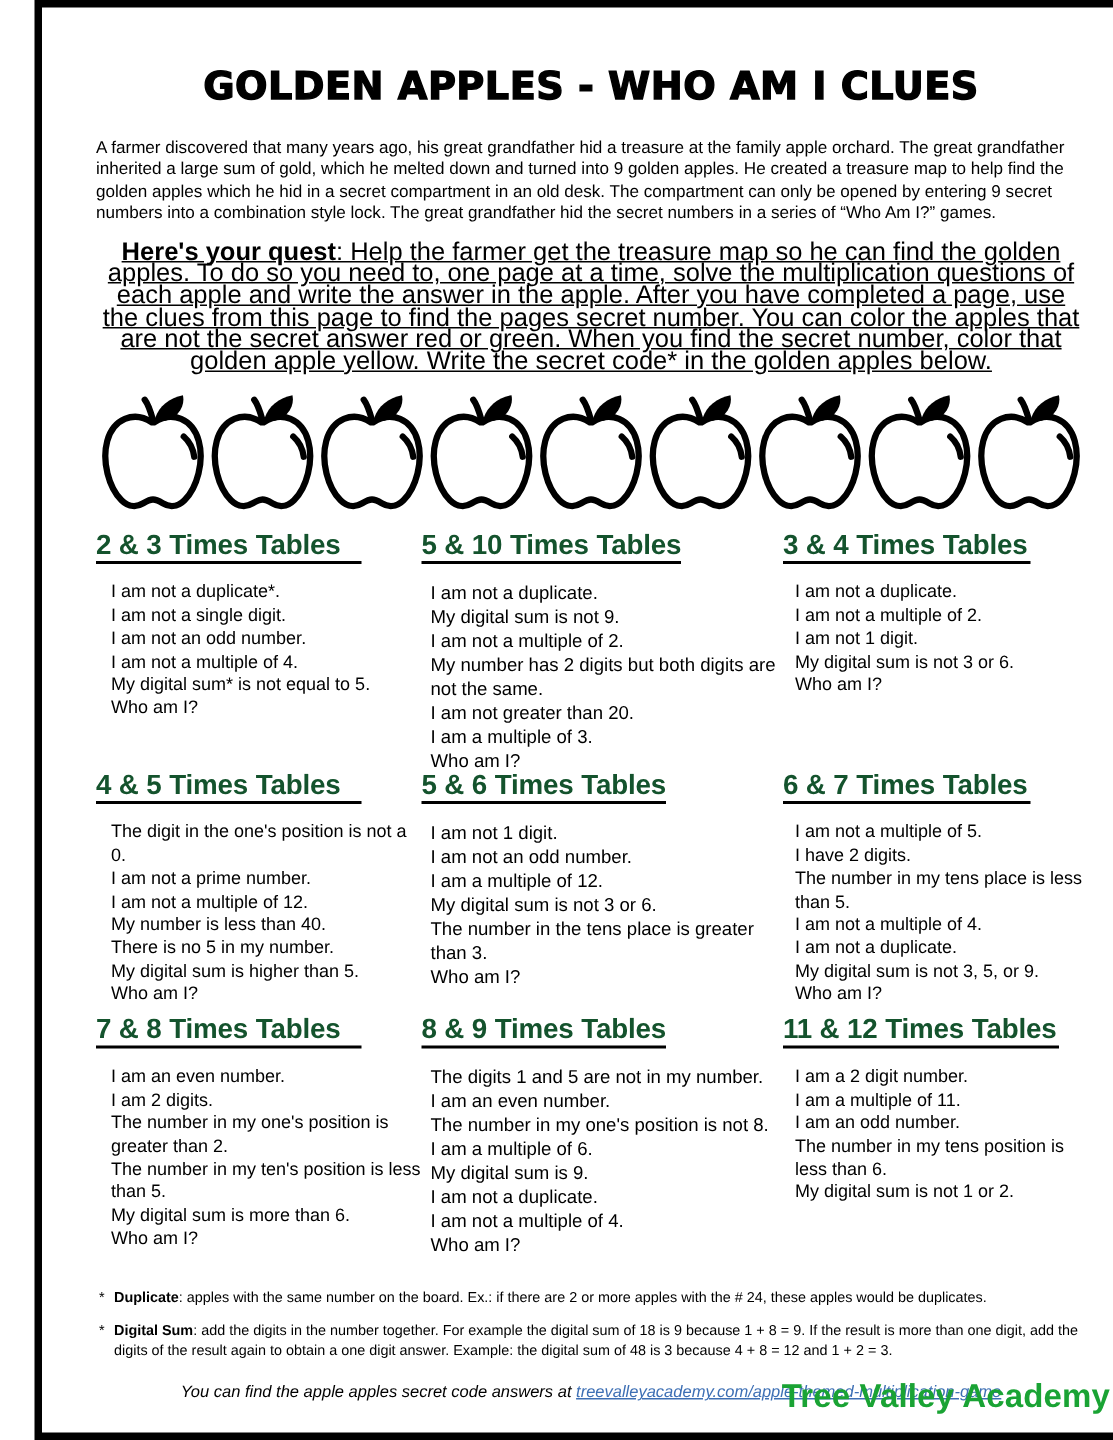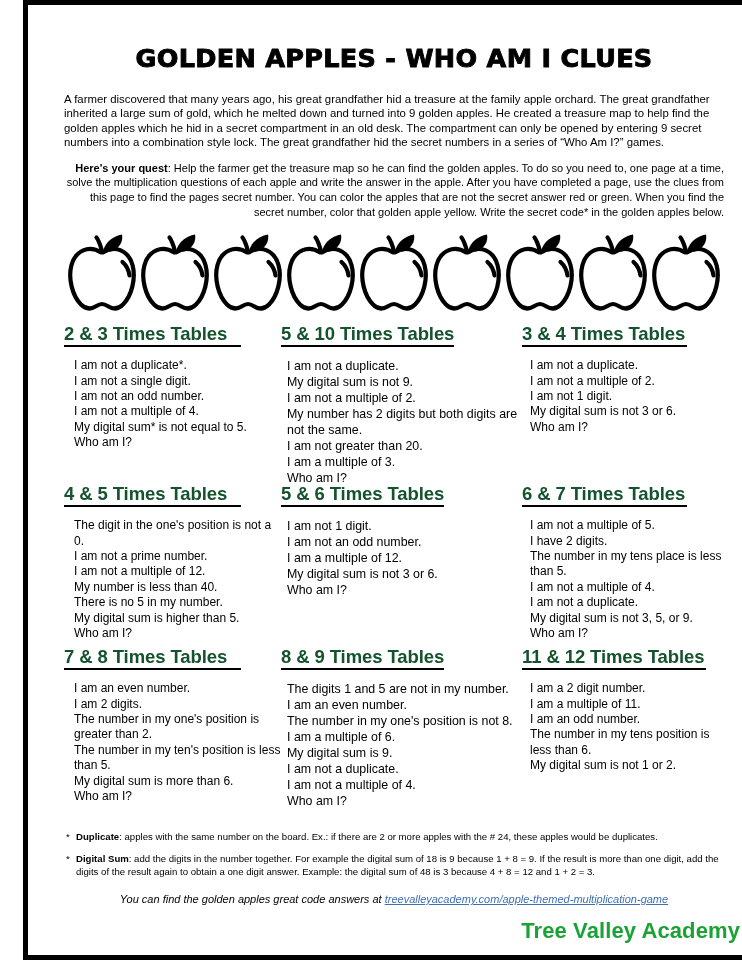--- a/index.html
+++ b/index.html
@@ -51,24 +51,25 @@
     margin: 0;
     padding-top: 20px;
     font-size: 11.4px;
     line-height: 14.6px;
     color: #000;
     text-align: left;
   }
   .quest {
     margin: 0;
     padding-top: 11px;
-    font-size: 11px;
+    font-size: 17px;
     line-height: 14.6px;
     color: #000;
-    text-align: right;
+    text-align: center;
+    text-decoration: underline;
   }
   .quest b { font-weight: 700; }
 
   
   .apple-row {
     display: flex;
     justify-content: space-between;
     align-items: flex-end;
     padding: 12px 3px 0 3px;
     height: 82px;
@@ -294,20 +295,21 @@
             <li>My number is less than 40.</li>
             <li>There is no 5 in my number.</li>
             <li>My digital sum is higher than 5.</li>
             <li>Who am I?</li>
           </ul></div>
         <div class="cell r2 c2"><div class="sec-title">5 &amp; 6 Times Tables</div><ul class="clues">
             <li>I am not 1 digit.</li>
             <li>I am not an odd number.</li>
             <li>I am a multiple of 12.</li>
             <li>My digital sum is not 3 or 6.</li>
+            <li>The number in the tens place is greater than 3.</li>
             <li>Who am I?</li>
           </ul></div>
         <div class="cell r2 c3"><div class="sec-title">6 &amp; 7 Times Tables</div><ul class="clues">
             <li>I am not a multiple of 5.</li>
             <li>I have 2 digits.</li>
             <li>The number in my tens place is less than 5.</li>
             <li>I am not a multiple of 4.</li>
             <li>I am not a duplicate.</li>
             <li>My digital sum is not 3, 5, or 9.</li>
             <li>Who am I?</li>
@@ -341,18 +343,18 @@
 
     <div class="footnotes">
       <div class="fn">
         <span class="star">*</span><b>Duplicate</b><span>: apples with the same number on the board. Ex.: if there are 2 or more apples with the # 24, these apples would be duplicates.</span>
       </div>
       <div class="fn">
         <span class="star">*</span><b>Digital Sum</b><span>: add the digits in the number together. For example the digital sum of 18 is 9 because 1 + 8 = 9. If the result is more than one digit, add the digits of the result again to obtain a one digit answer. Example: the digital sum of 48 is 3 because 4 + 8 = 12 and 1 + 2 = 3.</span>
       </div>
     </div>
 
-    <div class="answers-line"><span>You can find the golden apples great code </span><b>answers</b><span> at </span><a class="answers-link" href="#">treevalleyacademy.com/apple-themed-multiplication-game</a></div>
+    <div class="answers-line"><span>You can find the apple apples secret code </span><b>answers</b><span> at </span><a class="answers-link" href="#">treevalleyacademy.com/apple-themed-multiplication-game</a></div>
 
     <div class="logo" style="color: rgb(26, 163, 52);">Tree Valley Academy</div>
 
   </div>
 </div>
 
 </body></html>

